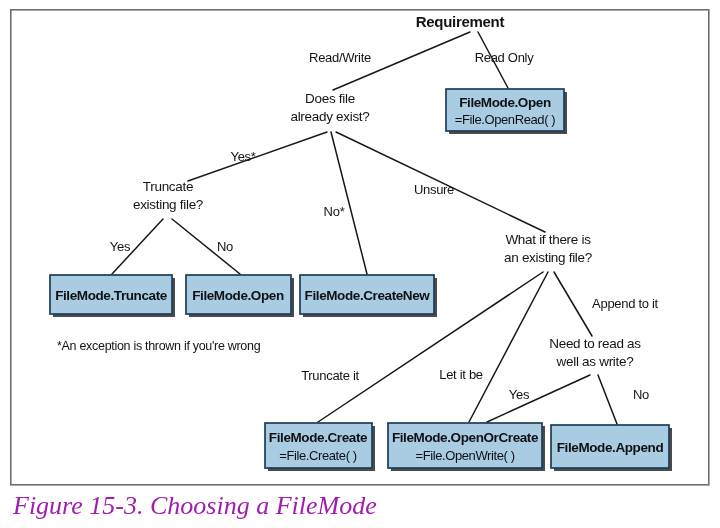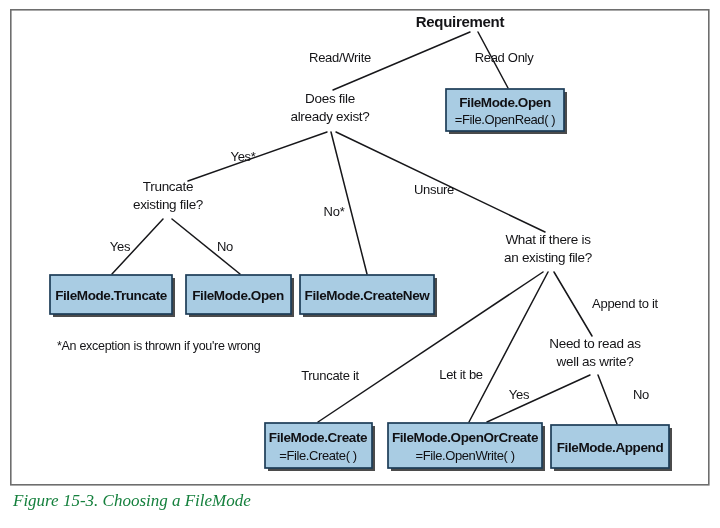--- a/index.html
+++ b/index.html
@@ -83,22 +83,22 @@
     fill: #101014;
     text-anchor: middle;
     letter-spacing: -0.4px;
   }
   #figure-caption {
     position: absolute;
     left: 13px;
     top: 491px;
     font-family: "Liberation Serif", serif;
     font-style: italic;
-    font-size: 17px;
-    color: #15803d;
+    font-size: 26px;
+    color: #a21caf;
     white-space: nowrap;
   }
 </style>
 </head>
 <body>
 
 <div id="figure-root">
 
   <svg id="diagram-svg" width="720" height="528" viewBox="0 0 720 528" xmlns="http://www.w3.org/2000/svg">
 

